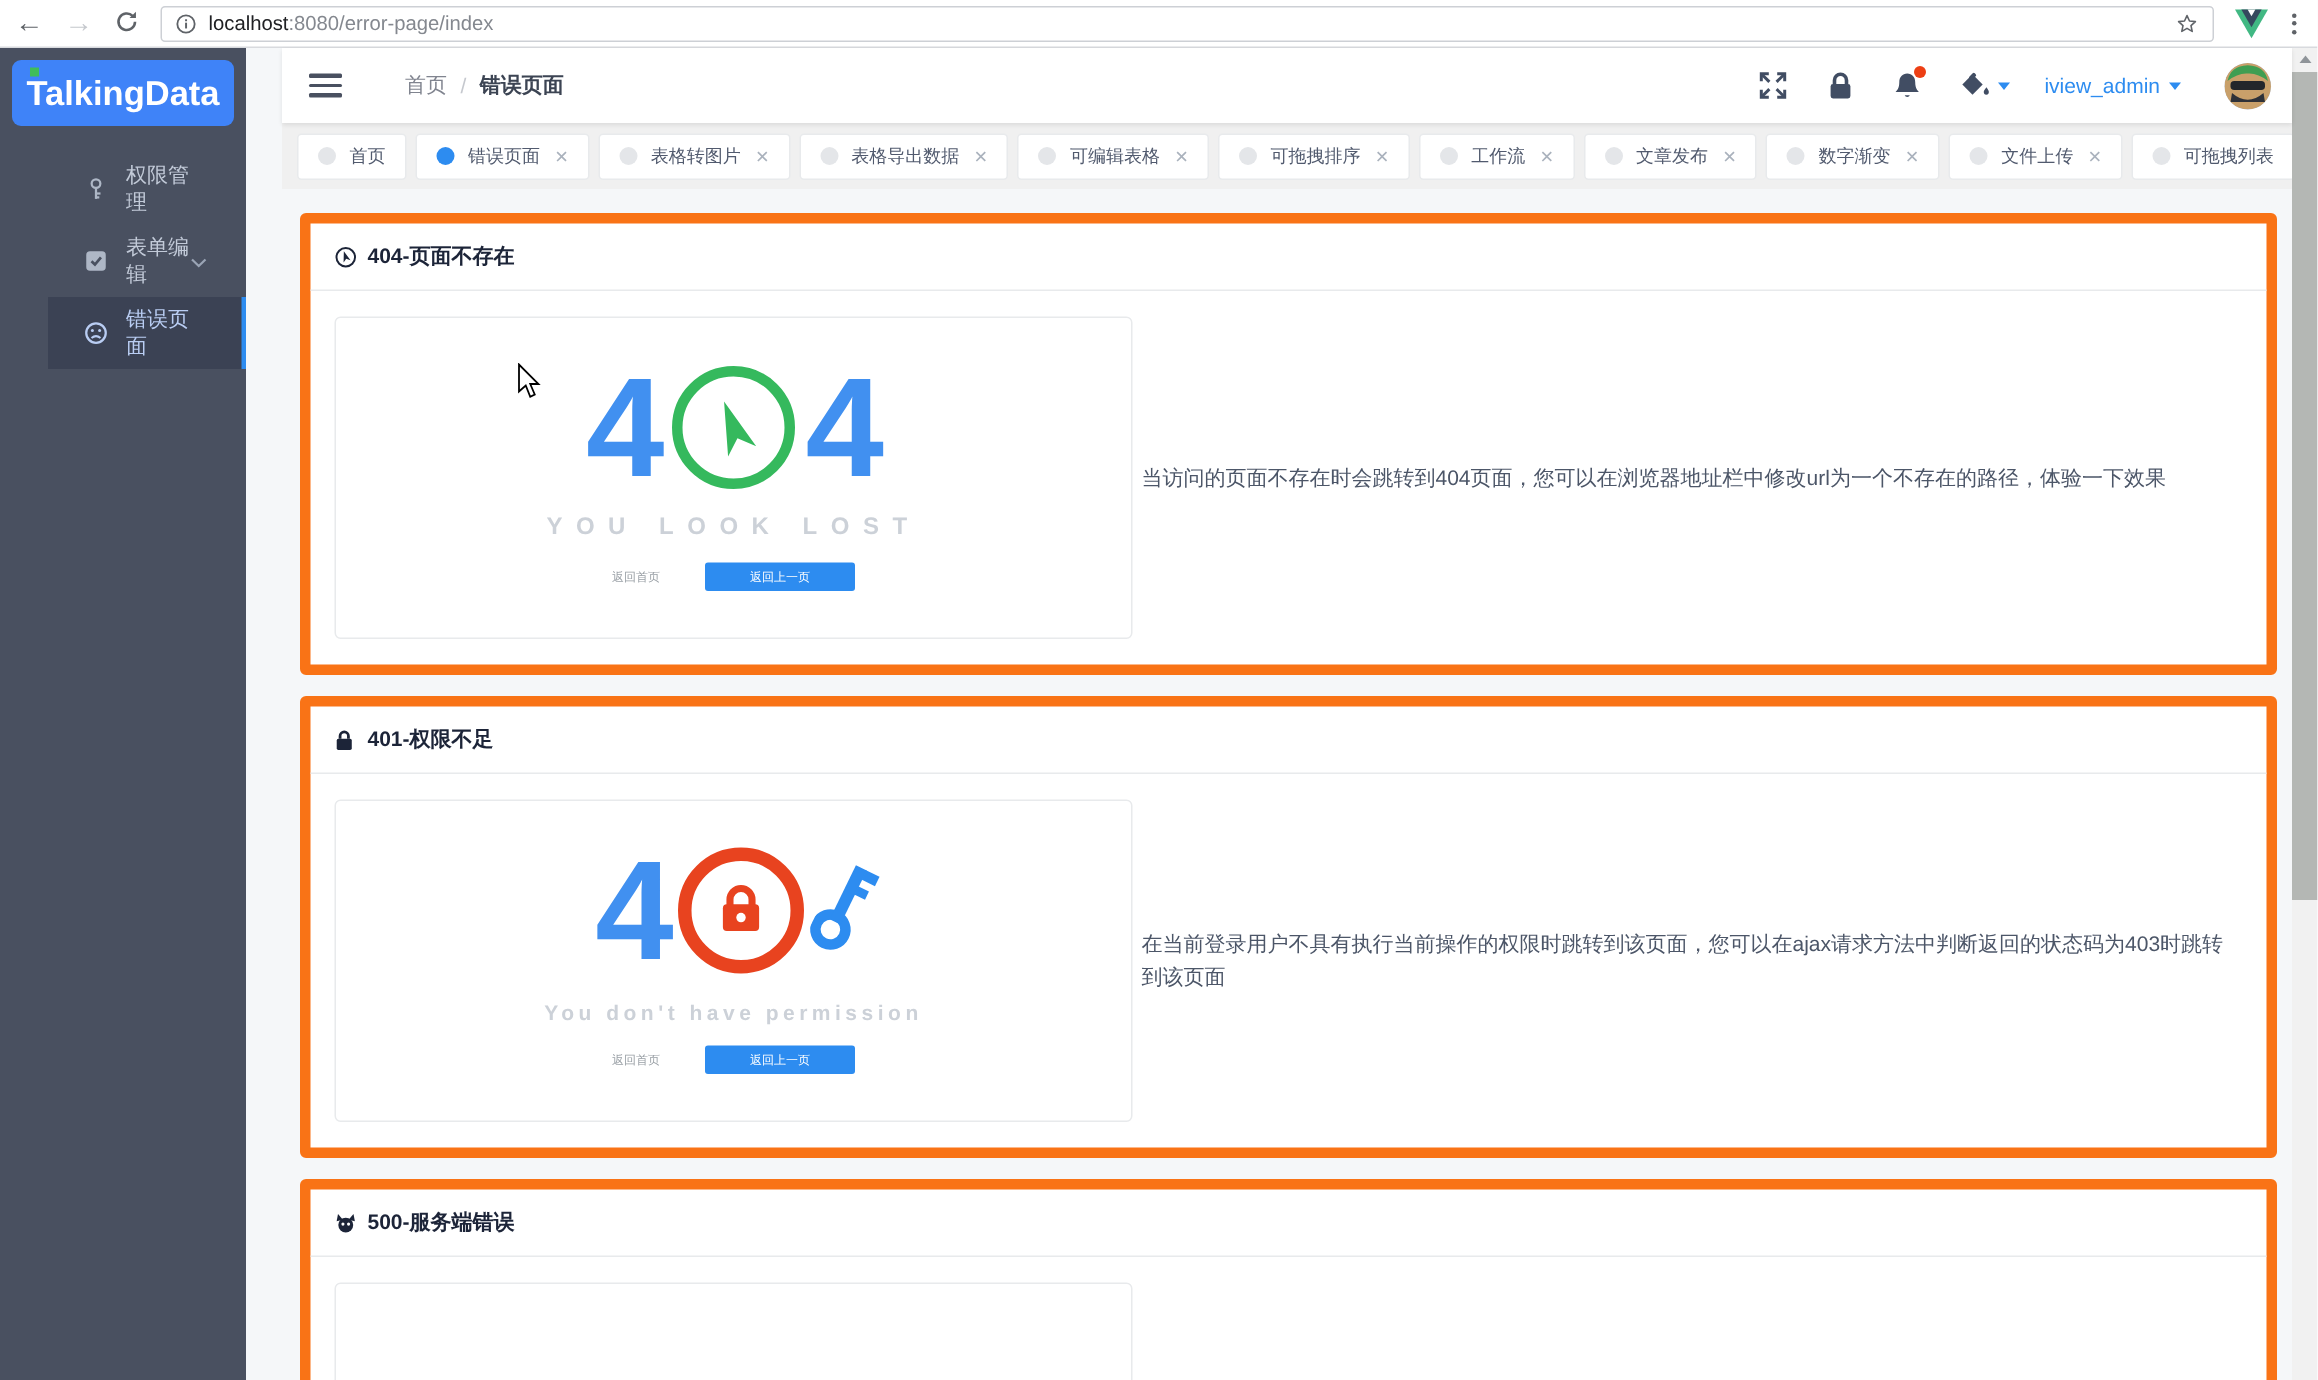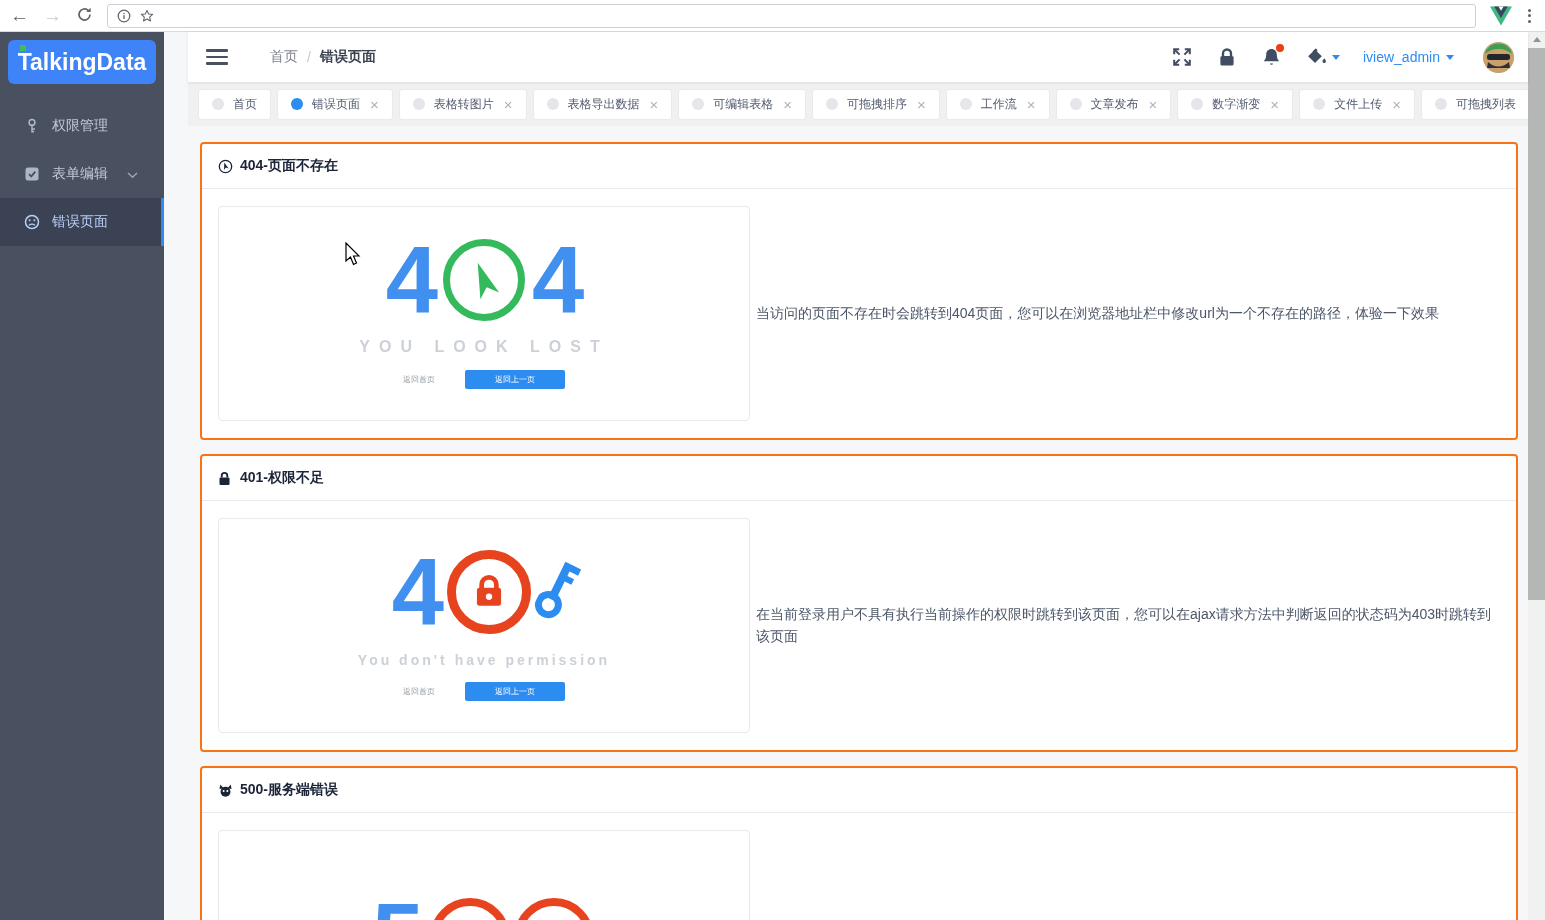--- a/index.html
+++ b/index.html
@@ -22,21 +22,21 @@
 
   
   .app { position:absolute; top:32px; left:0; right:17px; bottom:0; display:flex; }
 
   
   .sidebar { width:164px; background:#495060; flex-shrink:0; display:flex; flex-direction:column; }
   .logo-box { margin:8px 8px 0; height:44px; background:#3f83f8; border-radius:6px;
     display:flex; align-items:center; justify-content:center; position:relative; }
   .logo-box .logo-text { color:#fff; font-size:23px; font-weight:bold; letter-spacing:0; }
   .logo-box .green-sq { position:absolute; left:12px; top:5px; width:6px; height:6px; background:#3fbd58; }
-  .menu { margin-top:18px; }
+  .menu { margin-top:18px;margin-left:32px; }
   .menu-item { height:48px; display:flex; align-items:center; padding:0 26px 0 24px;
     color:#c2cad8; font-size:14px; cursor:pointer; position:relative; }
   .menu-item .mi-icon { width:16px; height:16px; margin-right:12px; flex-shrink:0; color:#aeb7c6; }
   .menu-item .chev { margin-left:auto; color:#9aa4b5; }
   .menu-item.active { background:#3b4254; color:#b9cdf3; border-right:3px solid #2d8cf0; }
   .menu-item.active .mi-icon { color:#b9cdf3; }
 
   
   .main { flex:1; min-width:0; display:flex; flex-direction:column; background:#f5f7f9;padding-left:24px; }
   .hdr { height:50px; background:#fff; display:flex; align-items:center;
@@ -61,21 +61,21 @@
   .tagbar { height:44px; background:#f0f0f0; display:flex; align-items:center; padding:0 10px; gap:6px; overflow:hidden; }
   .tag { height:31px; background:#fff; border:1px solid #e8eaec; border-radius:3px;
     display:flex; align-items:center; padding:0 13px; gap:9px; font-size:12px; color:#515a6e;
     cursor:pointer; white-space:nowrap; flex-shrink:0; }
   .tag .dot { width:12px; height:12px; border-radius:50%; background:#e4e6e9; }
   .tag.active .dot { background:#2d8cf0; }
   .tag .x { color:#aab2bd; font-size:15px; line-height:1; margin-left:1px; }
 
   
   .content { flex:1; padding:16px 10px 0 12px; overflow:hidden; }
-  .card { background:#fff; border:2px solid #f97316; border-radius:4px; margin-bottom:14px; }
+  .card { background:#fff; border:7px solid #f97316; border-radius:4px; margin-bottom:14px; }
   .card-hd { height:45px; display:flex; align-items:center; gap:7px; padding:0 16px;
     border-bottom:1px solid #e8eaec; font-size:14px; font-weight:bold; color:#1c2438; }
   .card-hd .ch-icon { width:15px; height:15px; color:#1c2438; flex-shrink:0; }
   .card-bd { display:flex; align-items:center; padding:17px 16px; }
   .preview { width:532px; height:215px; border:1px solid #e8eaec; border-radius:4px;
     flex-shrink:0; display:flex; align-items:center; justify-content:center; background:#fff; }
   .errpage { text-align:center; }
   .code-row { display:flex; align-items:center; justify-content:center; }
   .digit { font-size:94px; font-weight:800; color:#4190f0; line-height:0.9; letter-spacing:-2px; }
   .ring { border-radius:50%; display:flex; align-items:center; justify-content:center; }
@@ -109,20 +109,21 @@
         <path d="M16.5 10a6.5 6.5 0 1 1-1.9-4.6" fill="none" stroke="#5f6368" stroke-width="2"></path>
         <polygon points="17.6,1.8 17.6,7.4 12,7.4" fill="#5f6368" transform="scale(0.9) translate(1.5,0.5)"></polygon>
       </svg>
   </span>
   <div class="addr-bar">
     <svg width="14" height="14" viewBox="0 0 16 16">
         <circle cx="8" cy="8" r="6.6" fill="none" stroke="#5f6368" stroke-width="1.4"></circle>
         <rect x="7.3" y="7" width="1.5" height="4.4" fill="#5f6368"></rect>
         <rect x="7.3" y="4.4" width="1.5" height="1.5" fill="#5f6368"></rect>
       </svg>
+    <span class="addr-text"><span class="host">localhost</span><span class="rest">:8080/error-page/index</span></span>
     <svg width="16" height="16" viewBox="0 0 24 24">
         <path d="M12 3.6l2.5 5.4 5.9.6-4.4 4 1.2 5.8-5.2-3-5.2 3 1.2-5.8-4.4-4 5.9-.6z" fill="none" stroke="#5f6368" stroke-width="1.6" stroke-linejoin="round"></path>
       </svg>
   </div>
   <svg width="22" height="20" viewBox="0 0 24 21">
       <polygon points="0,0 24,0 12,20.8" fill="#41b883"></polygon>
       <polygon points="4.6,0 19.4,0 12,12.8" fill="#35495e"></polygon>
       <polygon points="9.2,0 14.8,0 12,4.8" fill="#fff"></polygon>
     </svg>
   <span class="vdots">

